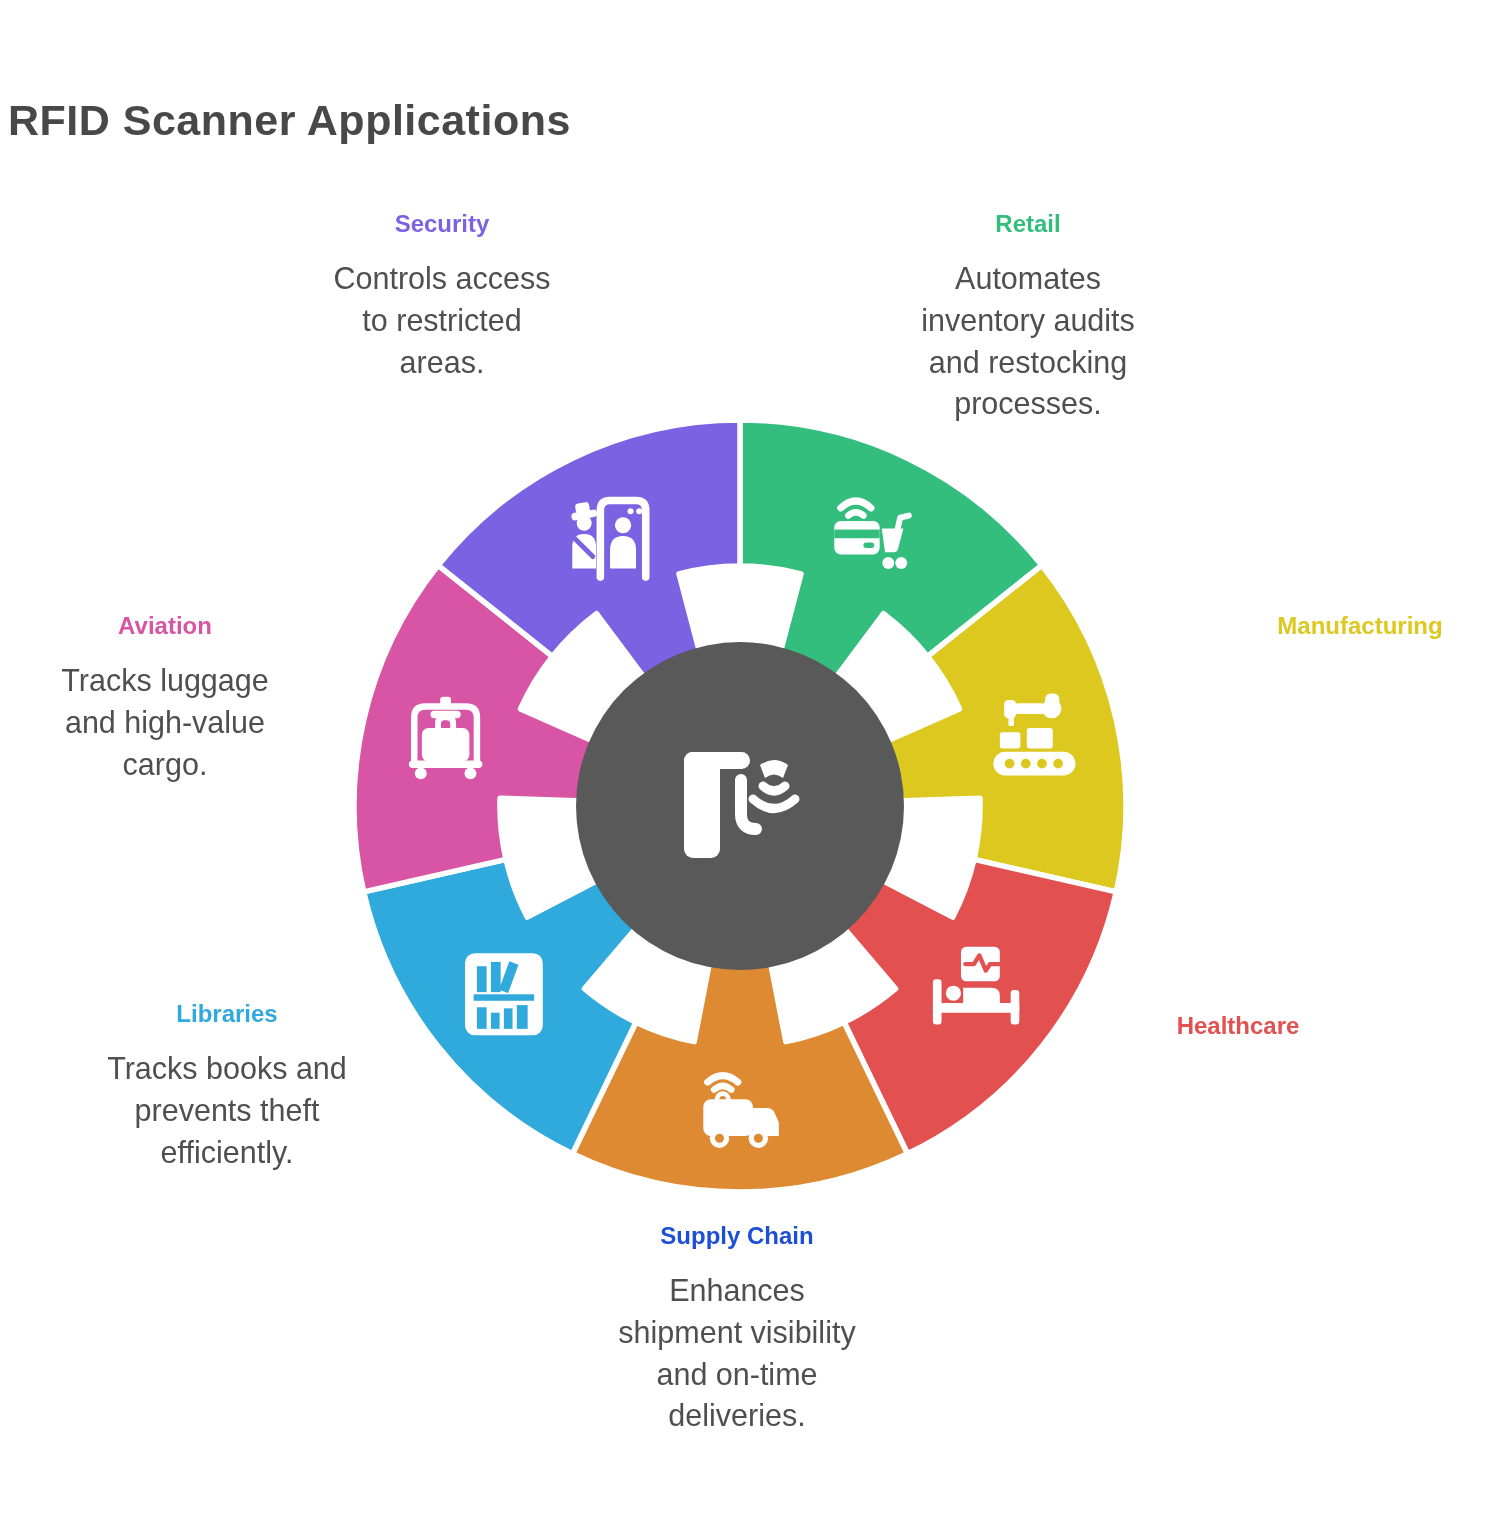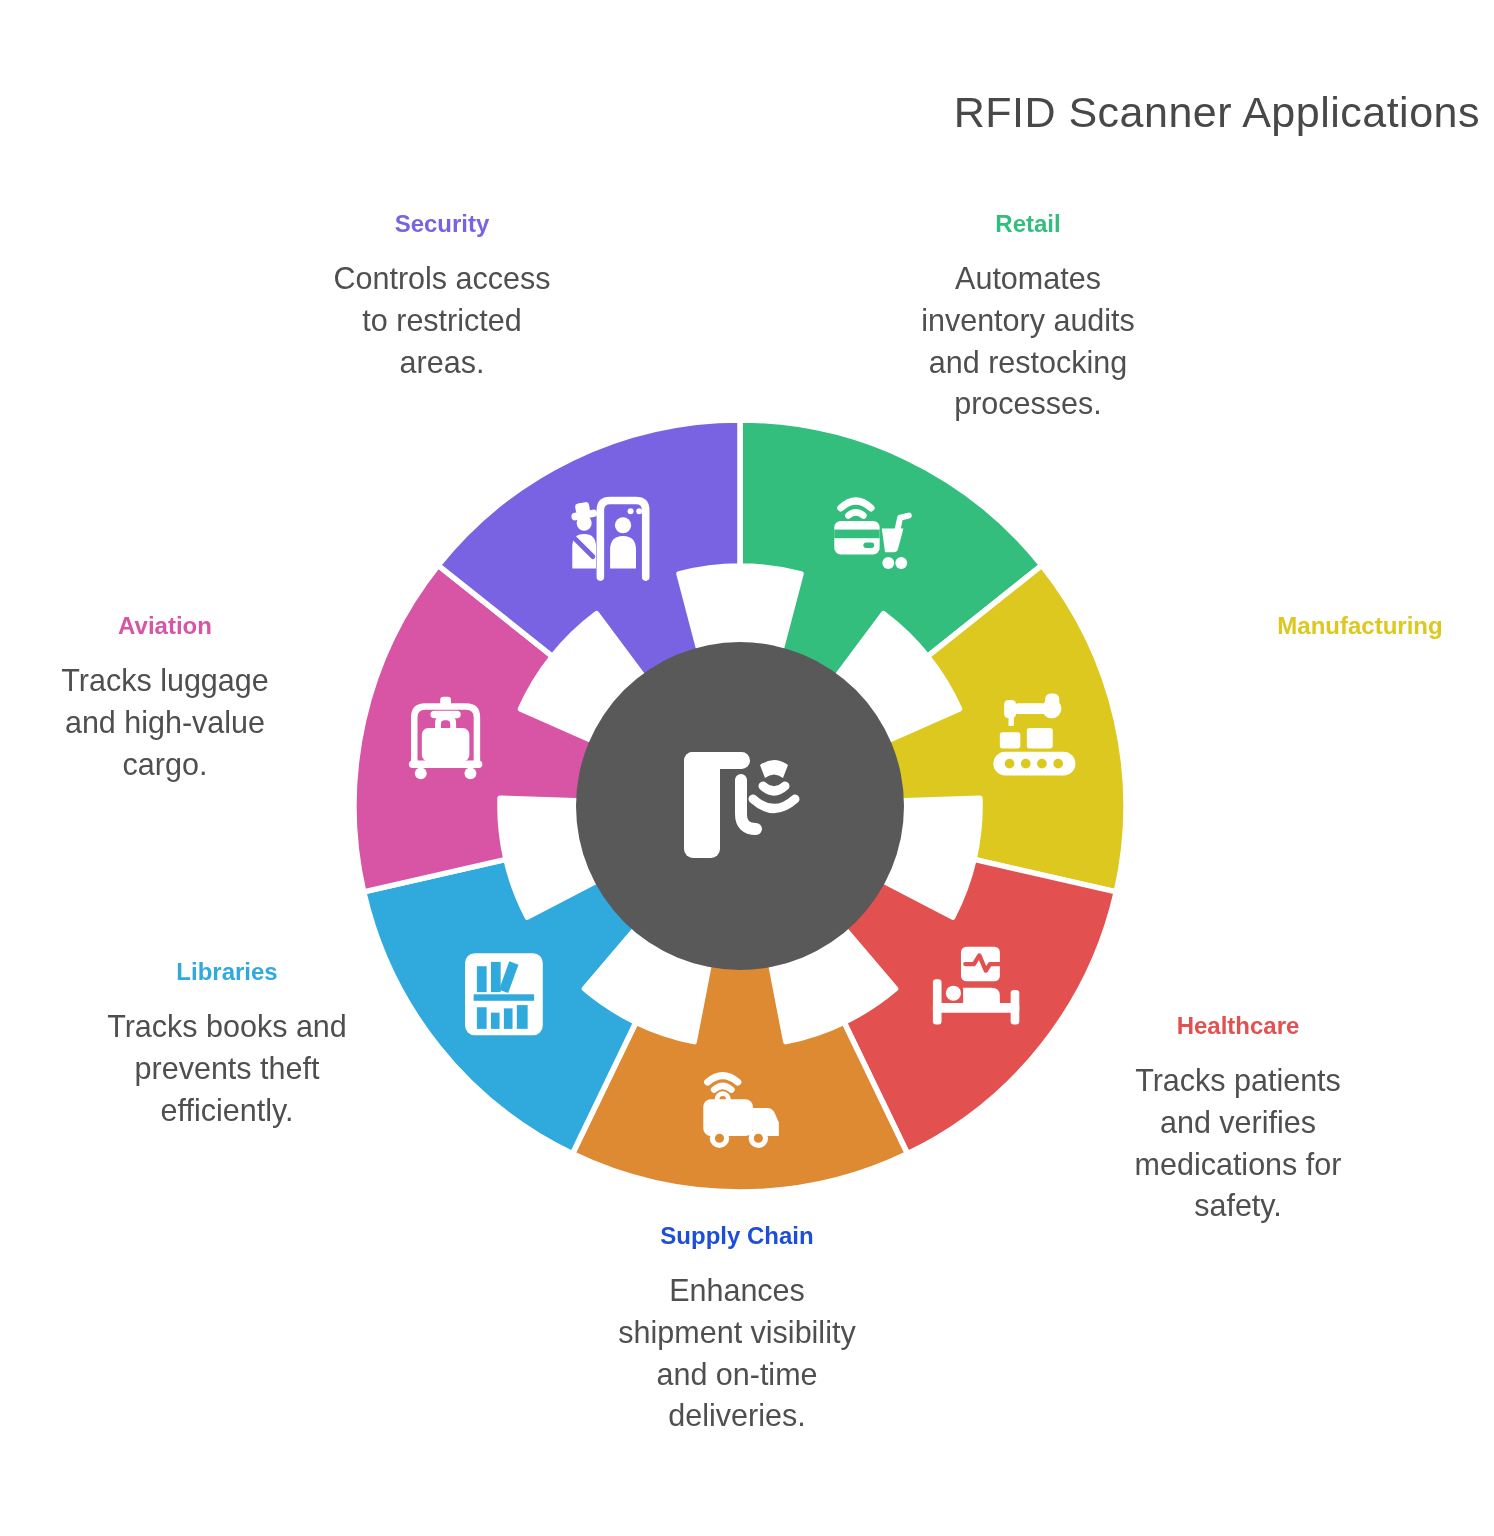--- a/index.html
+++ b/index.html
@@ -1,33 +1,33 @@
 <!DOCTYPE html>
 <html><head>
 <meta charset="utf-8">
 <style>
   html,body{margin:0;padding:0;background:#fff;}
   #canvas{
     position:relative;width:1494px;height:1536px;background:#ffffff;overflow:hidden;
     font-family:"Liberation Sans", sans-serif;
   }
   #page-title{
-    position:absolute;left:0;top:88px;width:1480px;text-align:right;
-    font-size:43px;font-weight:normal;color:#484848;margin:0;letter-spacing:.5px;
+    position:absolute;left:0;top:88px;width:1480px;text-align:left;
+    font-size:43px;font-weight:bold;color:#484848;margin:8px;letter-spacing:.5px;
   }
   #wheel{position:absolute;left:0;top:0;}
   .seg{stroke:#ffffff;stroke-width:5.5;stroke-linejoin:round;}
   .lbl{position:absolute;text-align:center;}
   .lbl-h{font-size:24px;font-weight:bold;margin:0 0 20px 0;}
   .lbl-b{font-size:30.5px;line-height:1.37;color:#4f4f4f;white-space:pre-line;margin:0;}
   .pos-retail{left:858px;top:210px;width:340px;}
   .pos-manufacturing{left:1184px;top:612px;width:352px;}
   .pos-healthcare{left:1068px;top:1012px;width:340px;}
   .pos-supply_chain{left:567px;top:1222px;width:340px;}
-  .pos-libraries{left:57px;top:958px;width:340px;}
+  .pos-libraries{left:57px;top:1000px;width:340px;}
   .pos-aviation{left:-4px;top:612px;width:338px;}
   .pos-security{left:272px;top:210px;width:340px;}
 </style>
 </head>
 <body>
 
 <div id="canvas">
 
   <h1 id="page-title">RFID Scanner Applications</h1>
 
@@ -142,24 +142,20 @@
     <p class="lbl-b">Automates
 inventory audits
 and restocking
 processes.</p>
   </div>
   <div class="lbl pos-manufacturing">
     <p class="lbl-h" style="color: rgb(220, 200, 31);">Manufacturing</p>
   </div>
   <div class="lbl pos-healthcare">
     <p class="lbl-h" style="color: rgb(226, 80, 80);">Healthcare</p>
-    <p class="lbl-b">Tracks patients
-and verifies
-medications for
-safety.</p>
   </div>
   <div class="lbl pos-supply_chain">
     <p class="lbl-h" style="color: #1d4ed8; text-align: center;">Supply Chain</p>
     <p class="lbl-b">Enhances
 shipment visibility
 and on-time
 deliveries.</p>
   </div>
   <div class="lbl pos-libraries">
     <p class="lbl-h" style="color: rgb(48, 169, 220);">Libraries</p>

